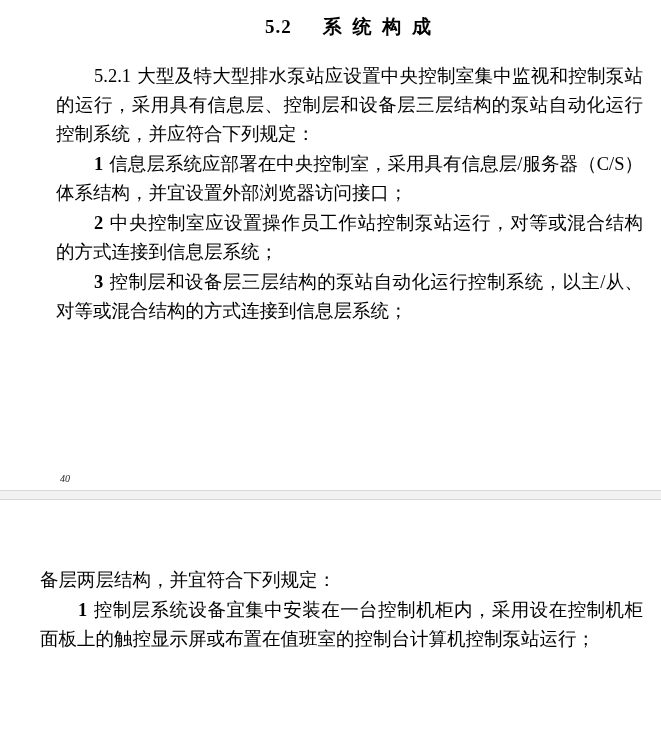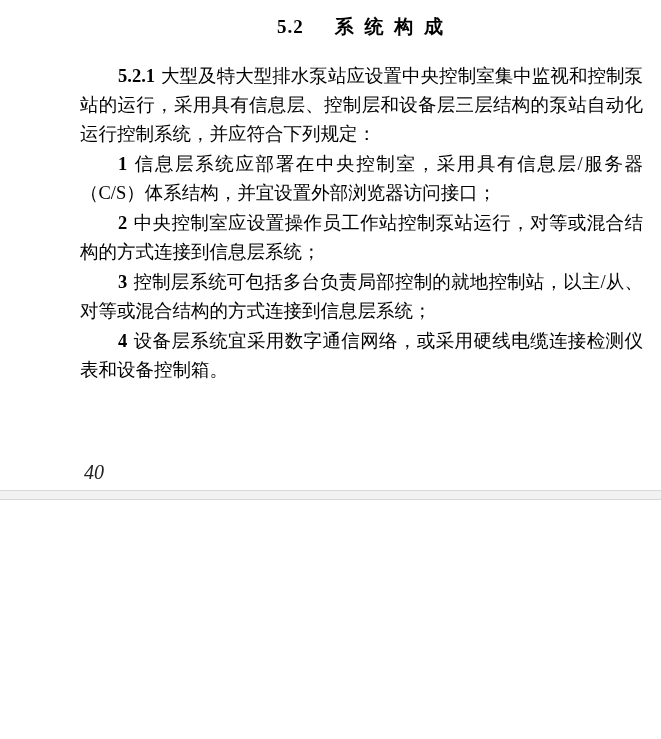--- a/index.html
+++ b/index.html
@@ -18,21 +18,20 @@
     position: relative;
     width: 661px;
     height: 739px;
     background: #ffffff;
   }
   .page-top {
     position: relative;
     padding: 0 18px 0 56px;
     box-sizing: border-box;
     height: 476px;
-    margin-left: 24px;
   }
   .section-title {
     text-align: center;
     font-size: 19px;
     font-weight: bold;
     letter-spacing: 3px;
     margin-top: 14px;
     margin-bottom: 22px;
     font-family: "Liberation Serif", serif;
   }
@@ -44,32 +43,32 @@
     line-height: 29px;
     text-align: justify;
     text-justify: inter-ideograph;
     margin: 0 0 1px 0;
     font-family: "Liberation Serif", serif;
   }
   .para.indent-clause {
     text-indent: 38px;
   }
   .para .clause-num {
-    font-weight: bold;
+    font-weight: normal;
     margin-right: 6px;
   }
   .para .item-num {
     font-weight: bold;
     margin-right: 6px;
   }
   .page-number {
     position: absolute;
     left: 60px;
     bottom: 6px;
-    font-size: 20px;
+    font-size: 10px;
     font-style: italic;
     font-family: "Liberation Serif", serif;
     color: #222;
   }
   .page-divider {
     width: 100%;
     height: 10px;
     background: #f2f2f2;
     border-top: 1px solid #d8d8d8;
     border-bottom: 1px solid #d8d8d8;
@@ -104,33 +103,36 @@
 
     <p class="para indent-clause">
       <span class="item-num">1</span><span>信息层系统应部署在中央控制室，采用具有信息层/服务器（C/S）体系结构，并宜设置外部浏览器访问接口；</span>
     </p>
 
     <p class="para indent-clause">
       <span class="item-num">2</span><span>中央控制室应设置操作员工作站控制泵站运行，对等或混合结构的方式连接到信息层系统；</span>
     </p>
 
     <p class="para indent-clause">
-      <span class="item-num">3</span><span>控制层系统可包括多台负责局部控制的就地控制站，以主/从、对等或混合结构的方式连接到信息层系统；</span>
+      <span class="item-num">3</span><span>控制层和设备层三层结构的泵站自动化运行控制系统，以主/从、对等或混合结构的方式连接到信息层系统；</span>
     </p>
 
-    <p class="para indent-clause">
-      <span class="item-num">4</span><span>设备层系统宜采用数字通信网络，或采用硬线电缆连接检测仪表和设备控制箱。</span>
-    </p>
 
 
     <div class="page-number">40</div>
   </div>
 
   <div class="page-divider"></div>
 
   <div class="page-bottom">
     <div class="spacer-top"></div>
 
+    <p class="para">
+      <span>备层两层结构，并宜符合下列规定：</span>
+    </p>
 
+    <p class="para indent-clause">
+      <span class="item-num">1</span><span>控制层系统设备宜集中安装在一台控制机柜内，采用设在控制机柜面板上的触控显示屏或布置在值班室的控制台计算机控制泵站运行；</span>
+    </p>
 
   </div>
 
 </div>
 
 </body></html>

